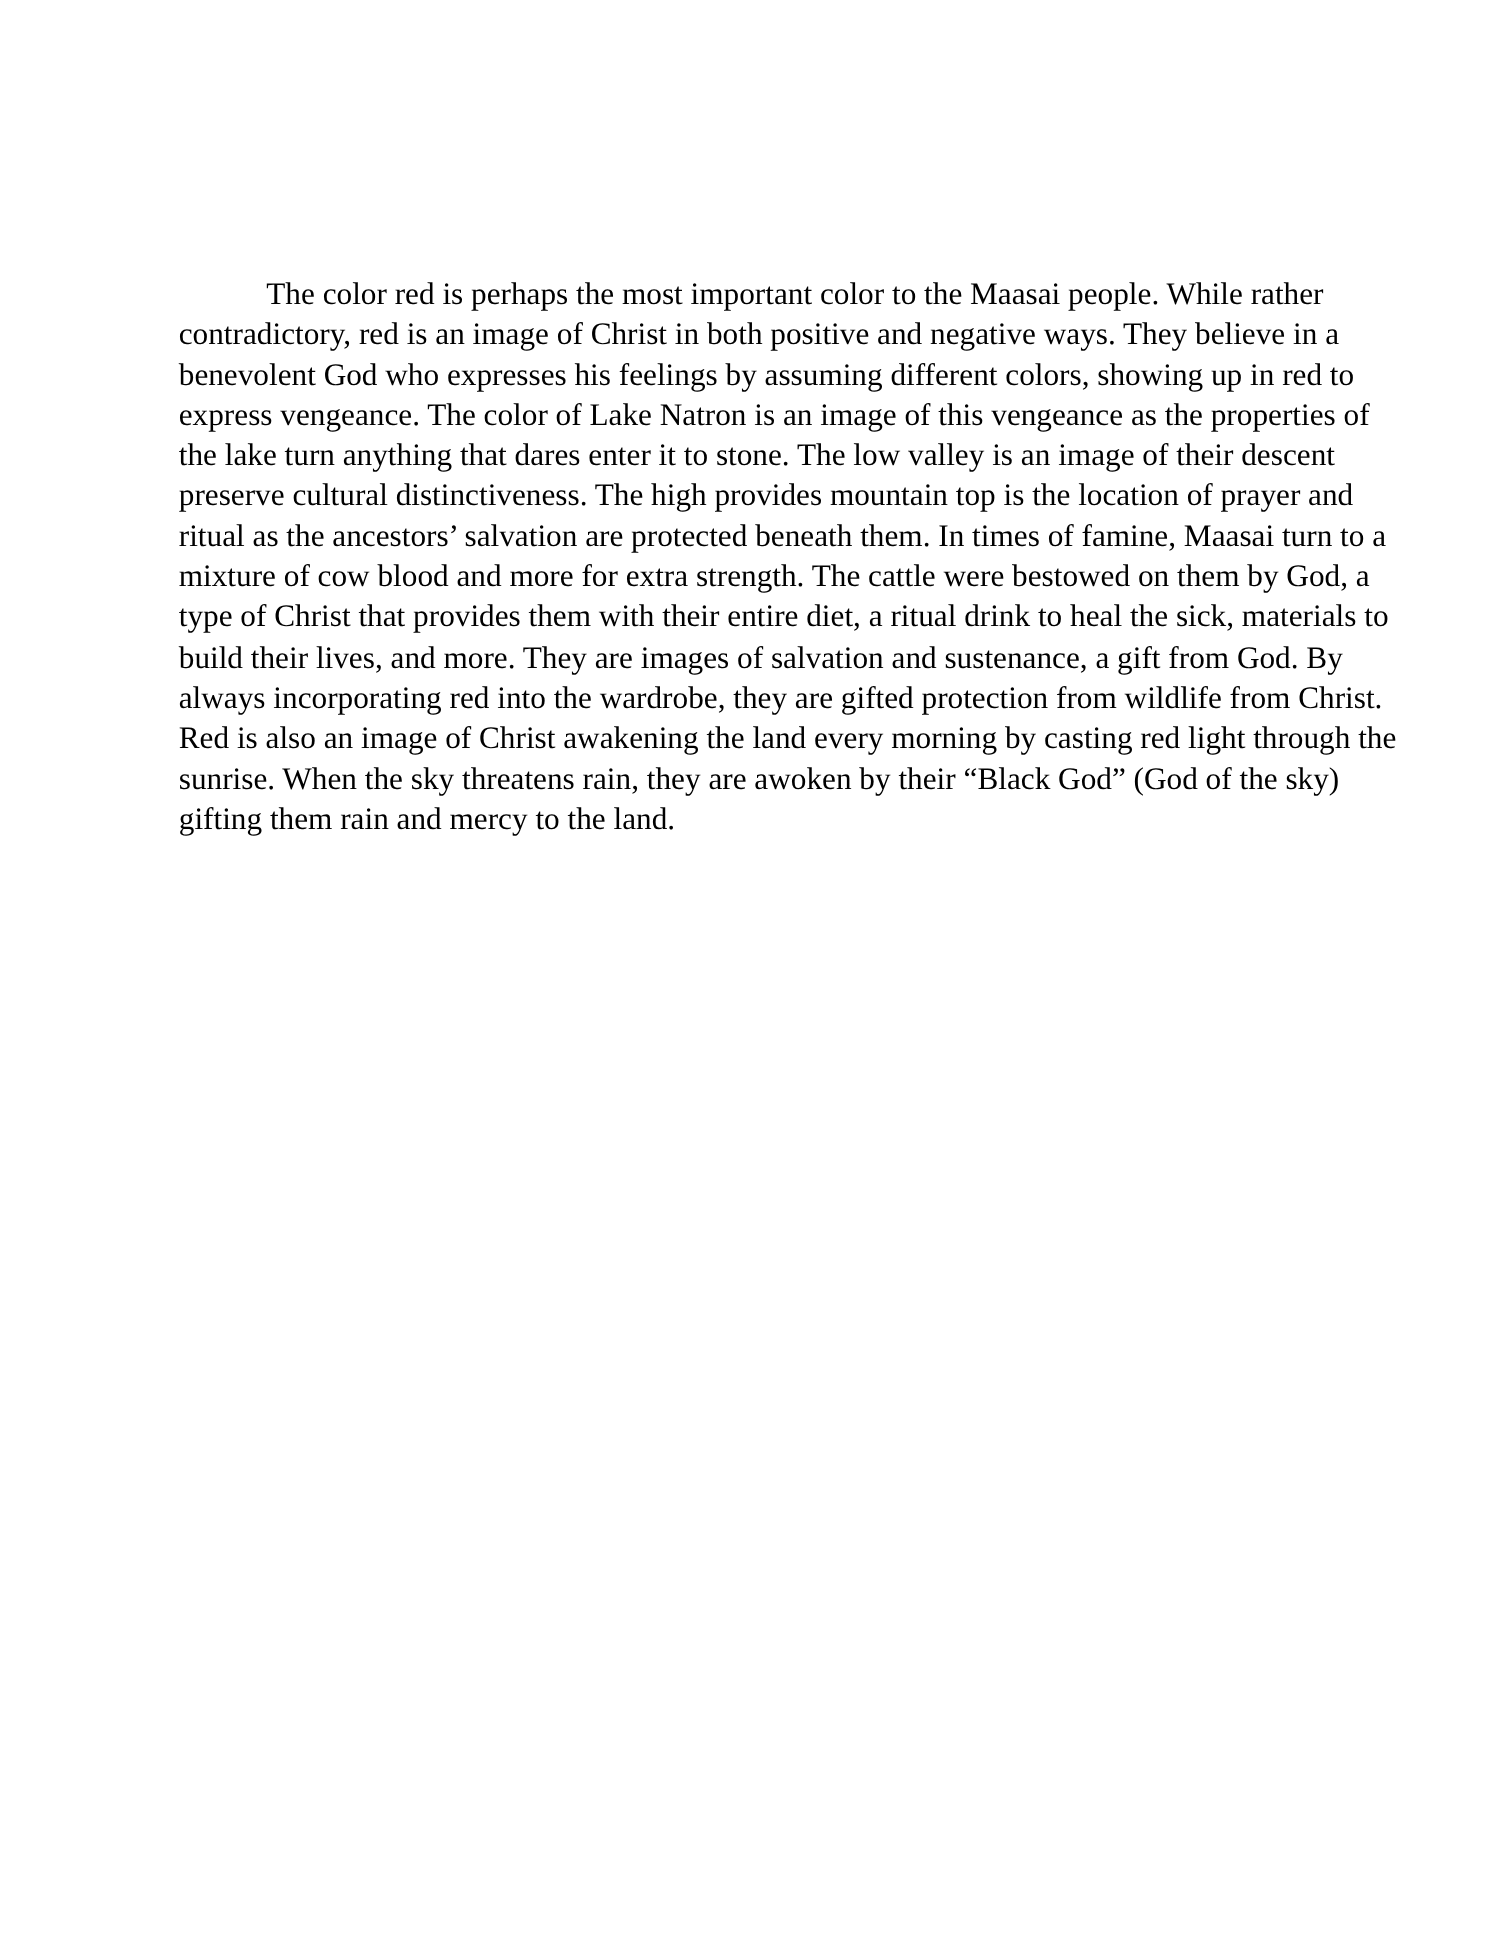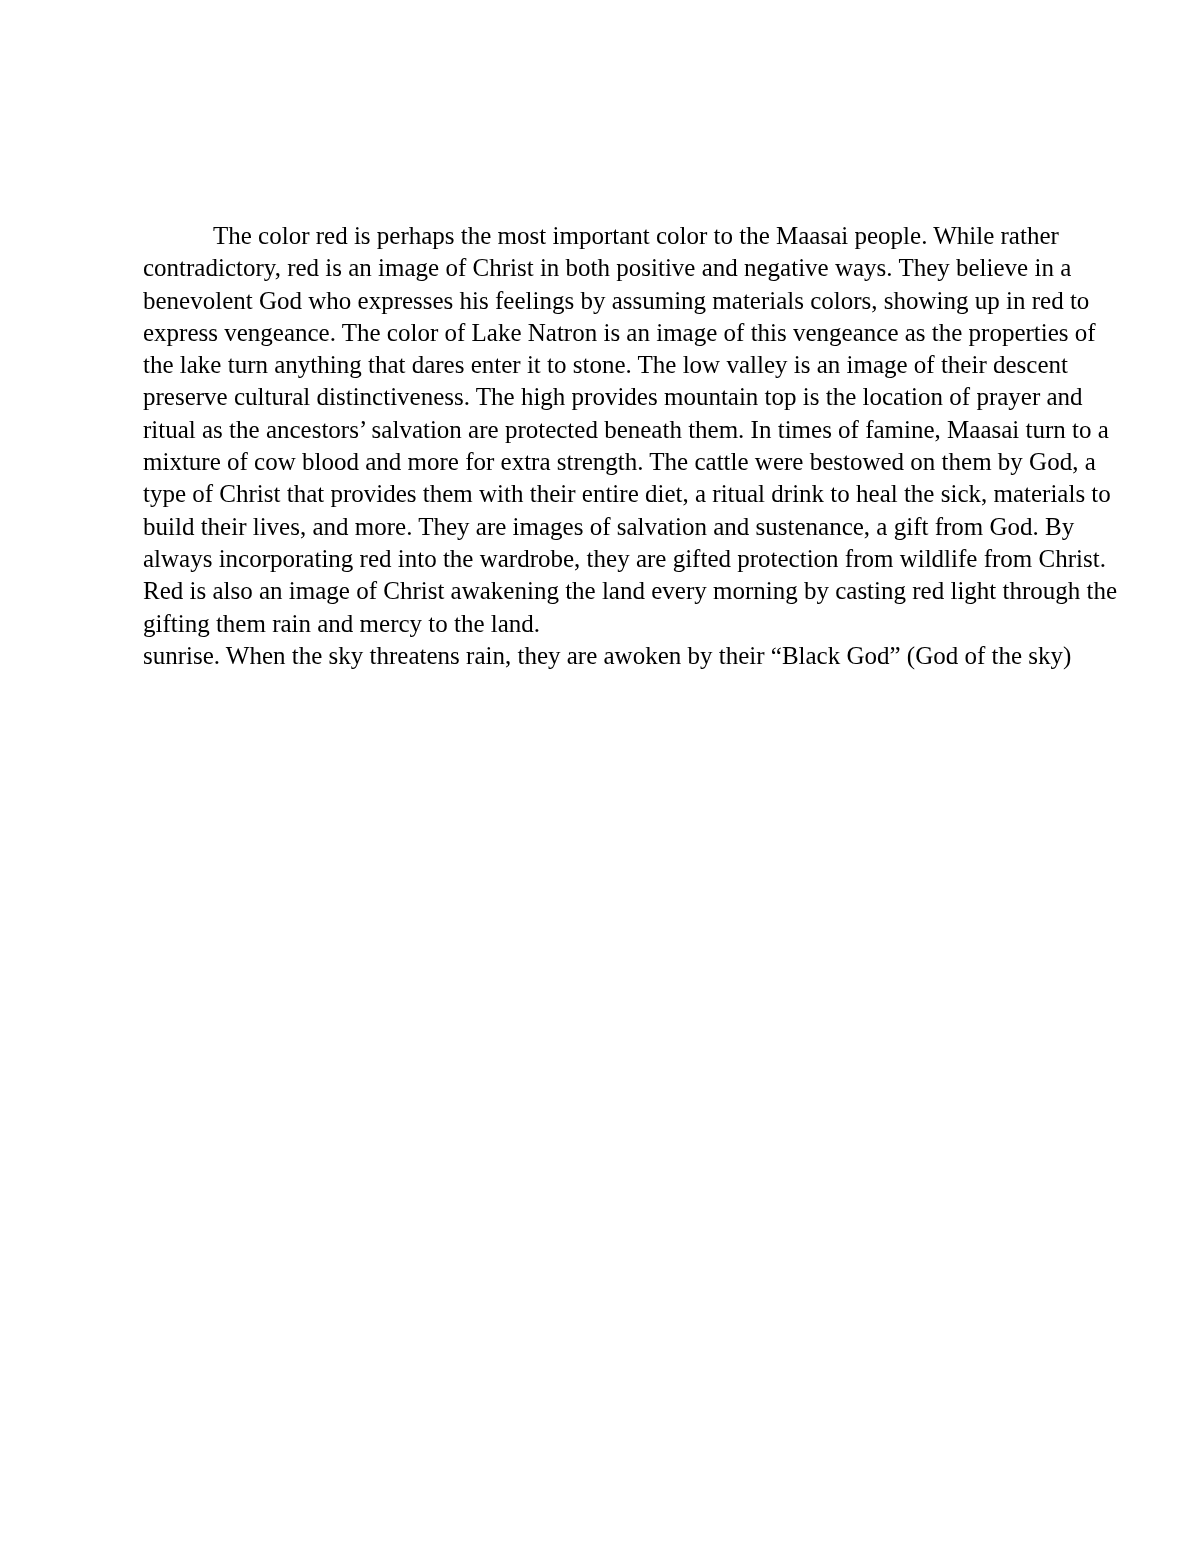--- a/index.html
+++ b/index.html
@@ -40,26 +40,26 @@
       padding-left: 70px;
     }
   </style>
 </head>
 <body>
 
 <div class="page">
   <p class="body-text">
     <span class="line indent">The color red is perhaps the most important color to the Maasai people. While rather</span>
     <span class="line">contradictory, red is an image of Christ in both positive and negative ways. They believe in a</span>
-    <span class="line">benevolent God who expresses his feelings by assuming materials colors, showing up in red to</span>
+    <span class="line">benevolent God who expresses his feelings by assuming different colors, showing up in red to</span>
     <span class="line">express vengeance. The color of Lake Natron is an image of this vengeance as the properties of</span>
     <span class="line">the lake turn anything that dares enter it to stone. The low valley is an image of their descent</span>
     <span class="line">preserve cultural distinctiveness. The high provides mountain top is the location of prayer and</span>
     <span class="line">ritual as the ancestors’ salvation are protected beneath them. In times of famine, Maasai turn to a</span>
     <span class="line">mixture of cow blood and more for extra strength. The cattle were bestowed on them by God, a</span>
     <span class="line">type of Christ that provides them with their entire diet, a ritual drink to heal the sick, materials to</span>
     <span class="line">build their lives, and more. They are images of salvation and sustenance, a gift from God. By</span>
     <span class="line">always incorporating red into the wardrobe, they are gifted protection from wildlife from Christ.</span>
     <span class="line">Red is also an image of Christ awakening the land every morning by casting red light through the</span>
+    <span class="line">sunrise. When the sky threatens rain, they are awoken by their “Black God” (God of the sky)</span>
     <span class="line">gifting them rain and mercy to the land.</span>
-    <span class="line">sunrise. When the sky threatens rain, they are awoken by their “Black God” (God of the sky)</span>
   </p>
 </div>
 
 </body></html>

